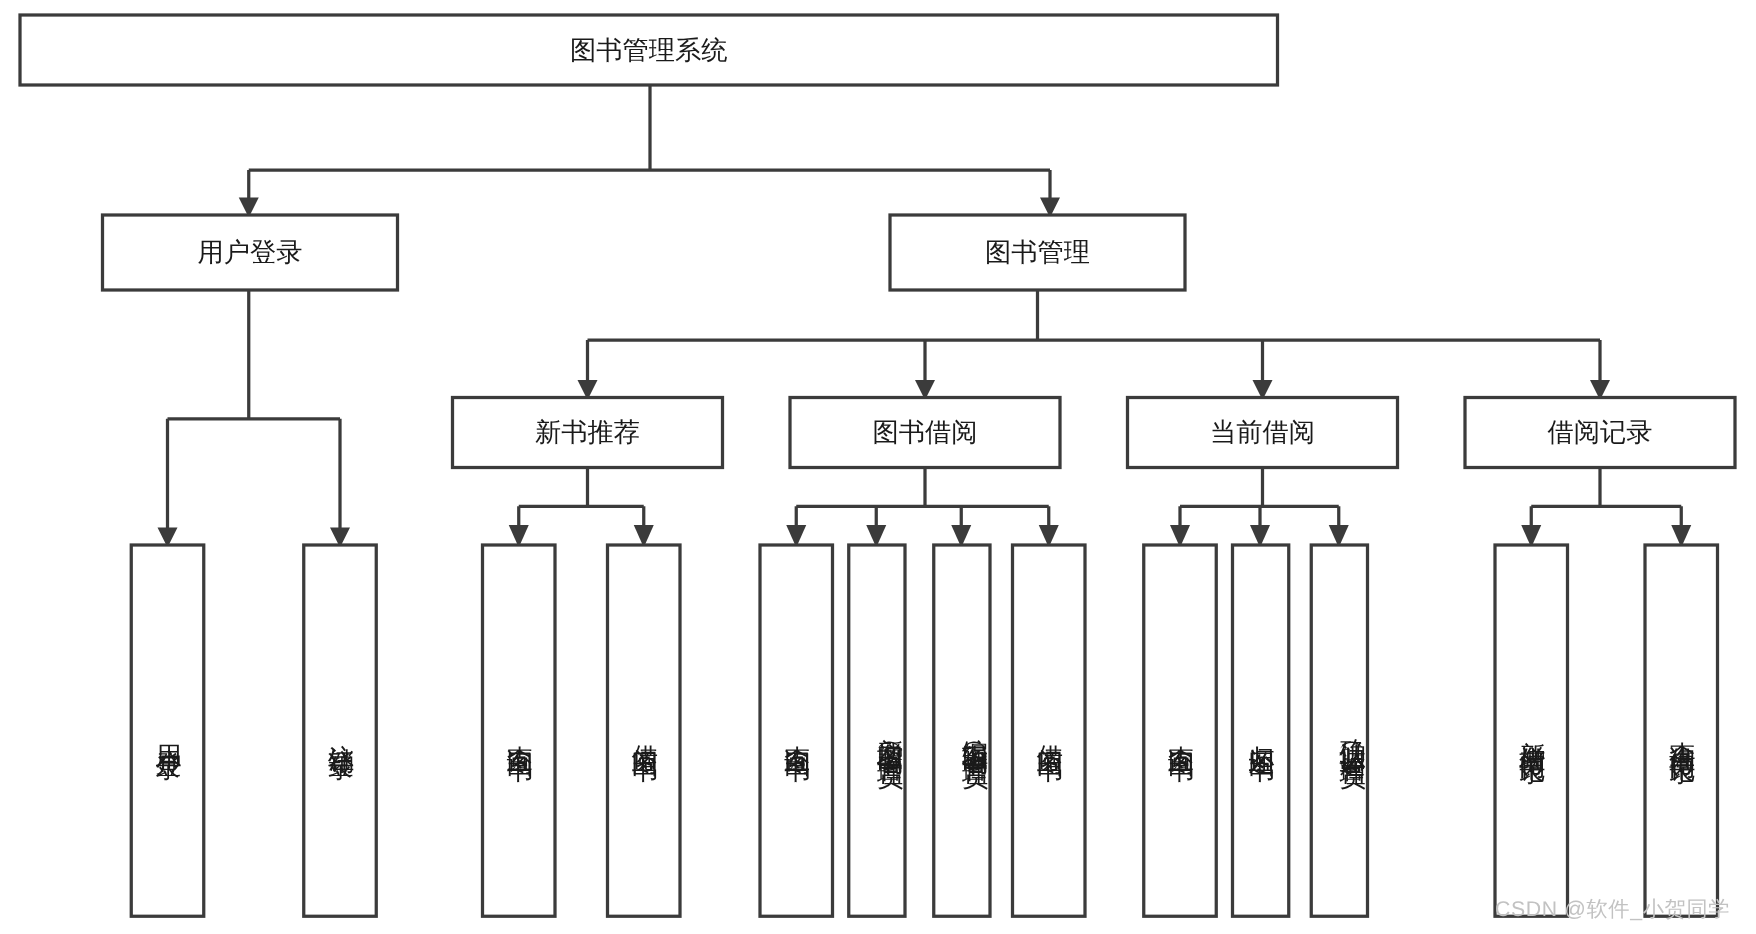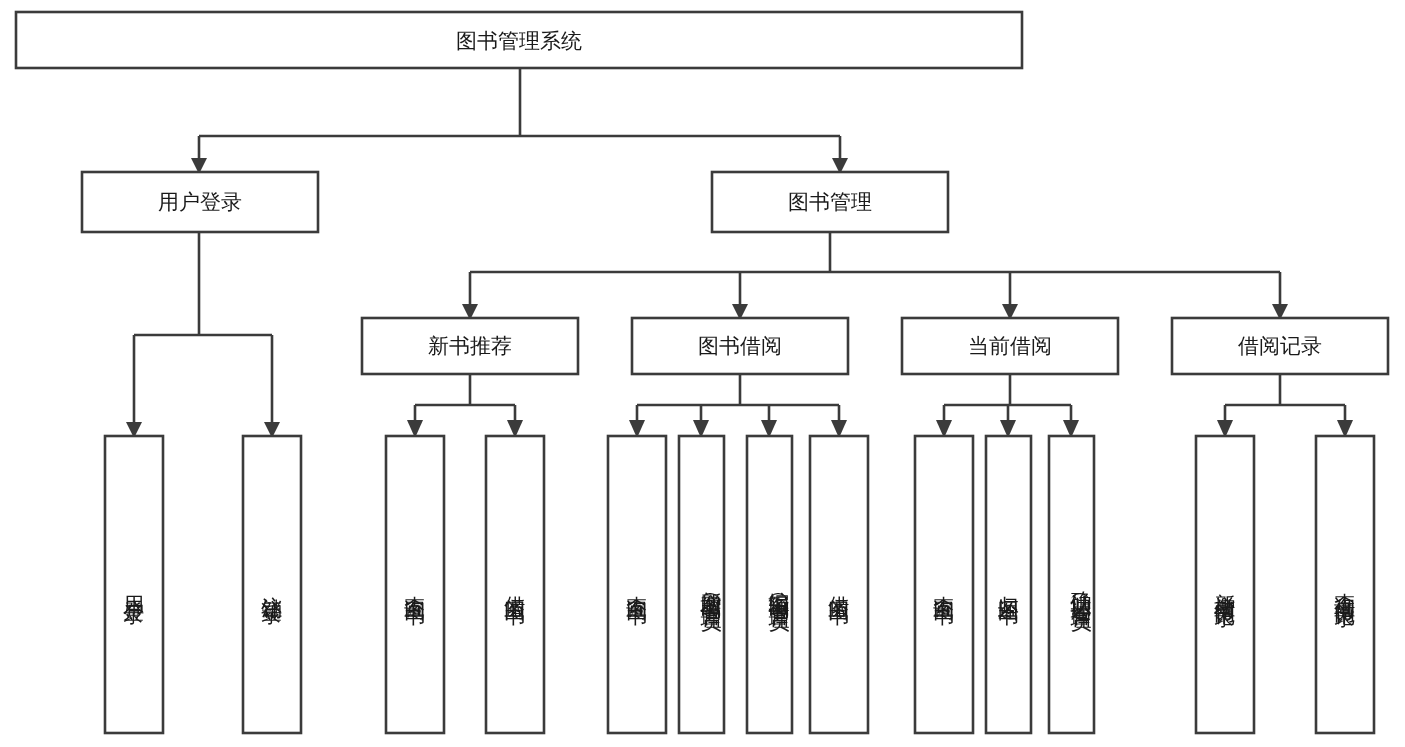--- a/index.html
+++ b/index.html
@@ -212,14 +212,15 @@
   <div class="node-label-v" style="left:608px; top:436px; width:58px; height:297px;">查询图书</div>
   <div class="node-label-v" style="left:679px; top:436px; width:45px; height:297px; align-items:flex-start; padding-top:6px; box-sizing:border-box;">新增图书（管理员）</div>
   <div class="node-label-v" style="left:747px; top:436px; width:45px; height:297px; align-items:flex-start; padding-top:6px; box-sizing:border-box;">编辑图书（管理员）</div>
   <div class="node-label-v" style="left:810px; top:436px; width:58px; height:297px;">借阅图书</div>
   <div class="node-label-v" style="left:915px; top:436px; width:58px; height:297px;">查询图书</div>
   <div class="node-label-v" style="left:986px; top:436px; width:45px; height:297px;">归还图书</div>
   <div class="node-label-v" style="left:1049px; top:436px; width:45px; height:297px; align-items:flex-start; padding-top:6px; box-sizing:border-box;">确认归还（管理员）</div>
   <div class="node-label-v" style="left:1196px; top:436px; width:58px; height:297px;">新增借阅记录</div>
   <div class="node-label-v" style="left:1316px; top:436px; width:58px; height:297px;">查询借阅记录</div>
 
+  <div class="watermark" style="left:1196px; top:716px;">CSDN @软件_小贺同学</div>
 
 </div>
 
 </body></html>

